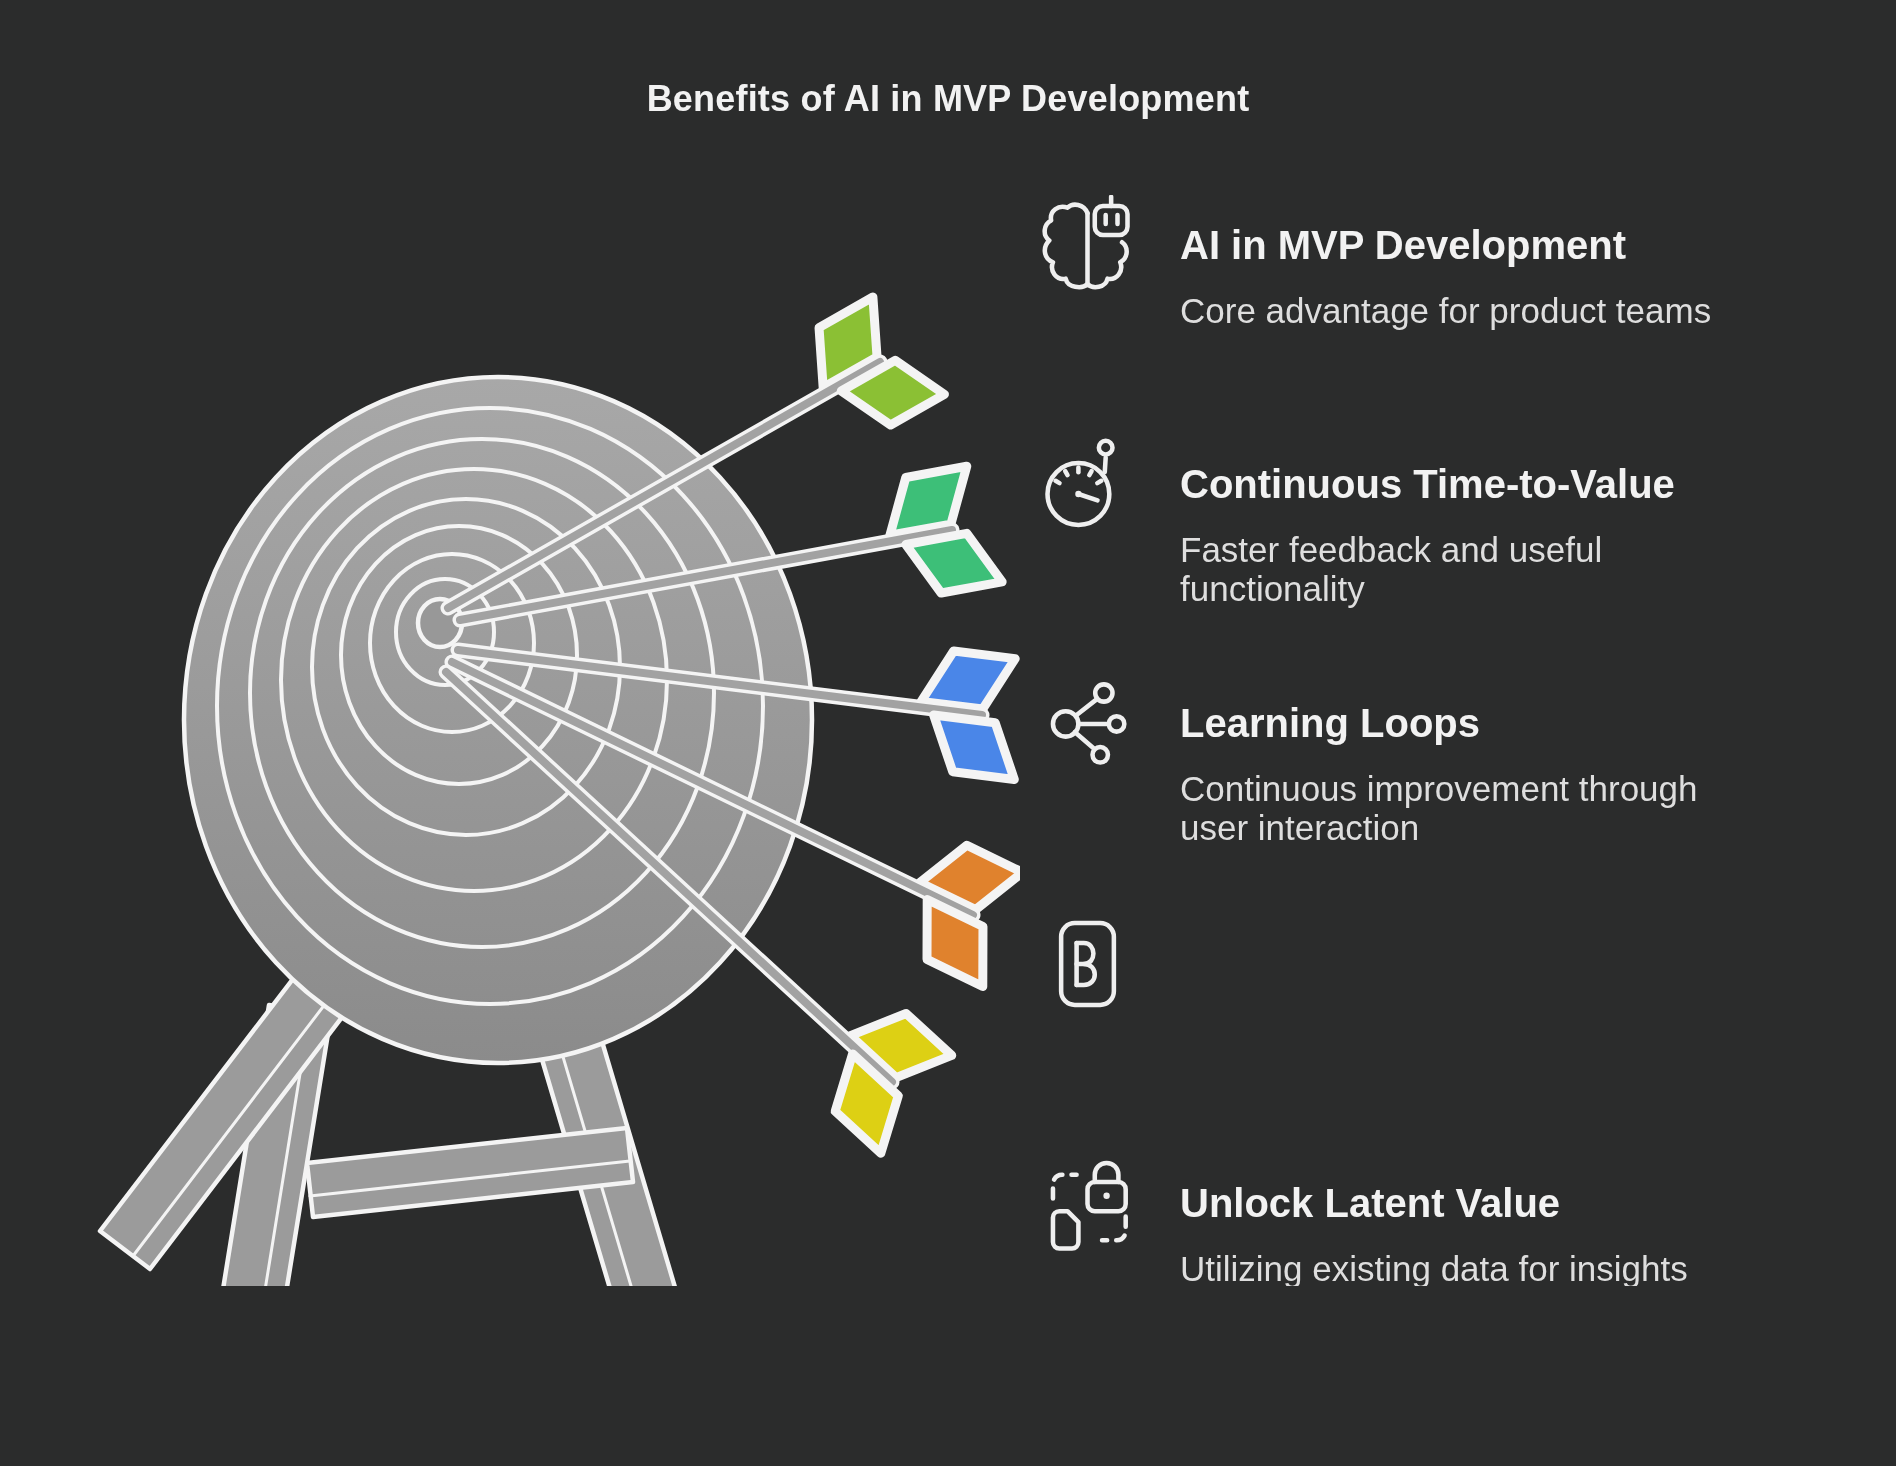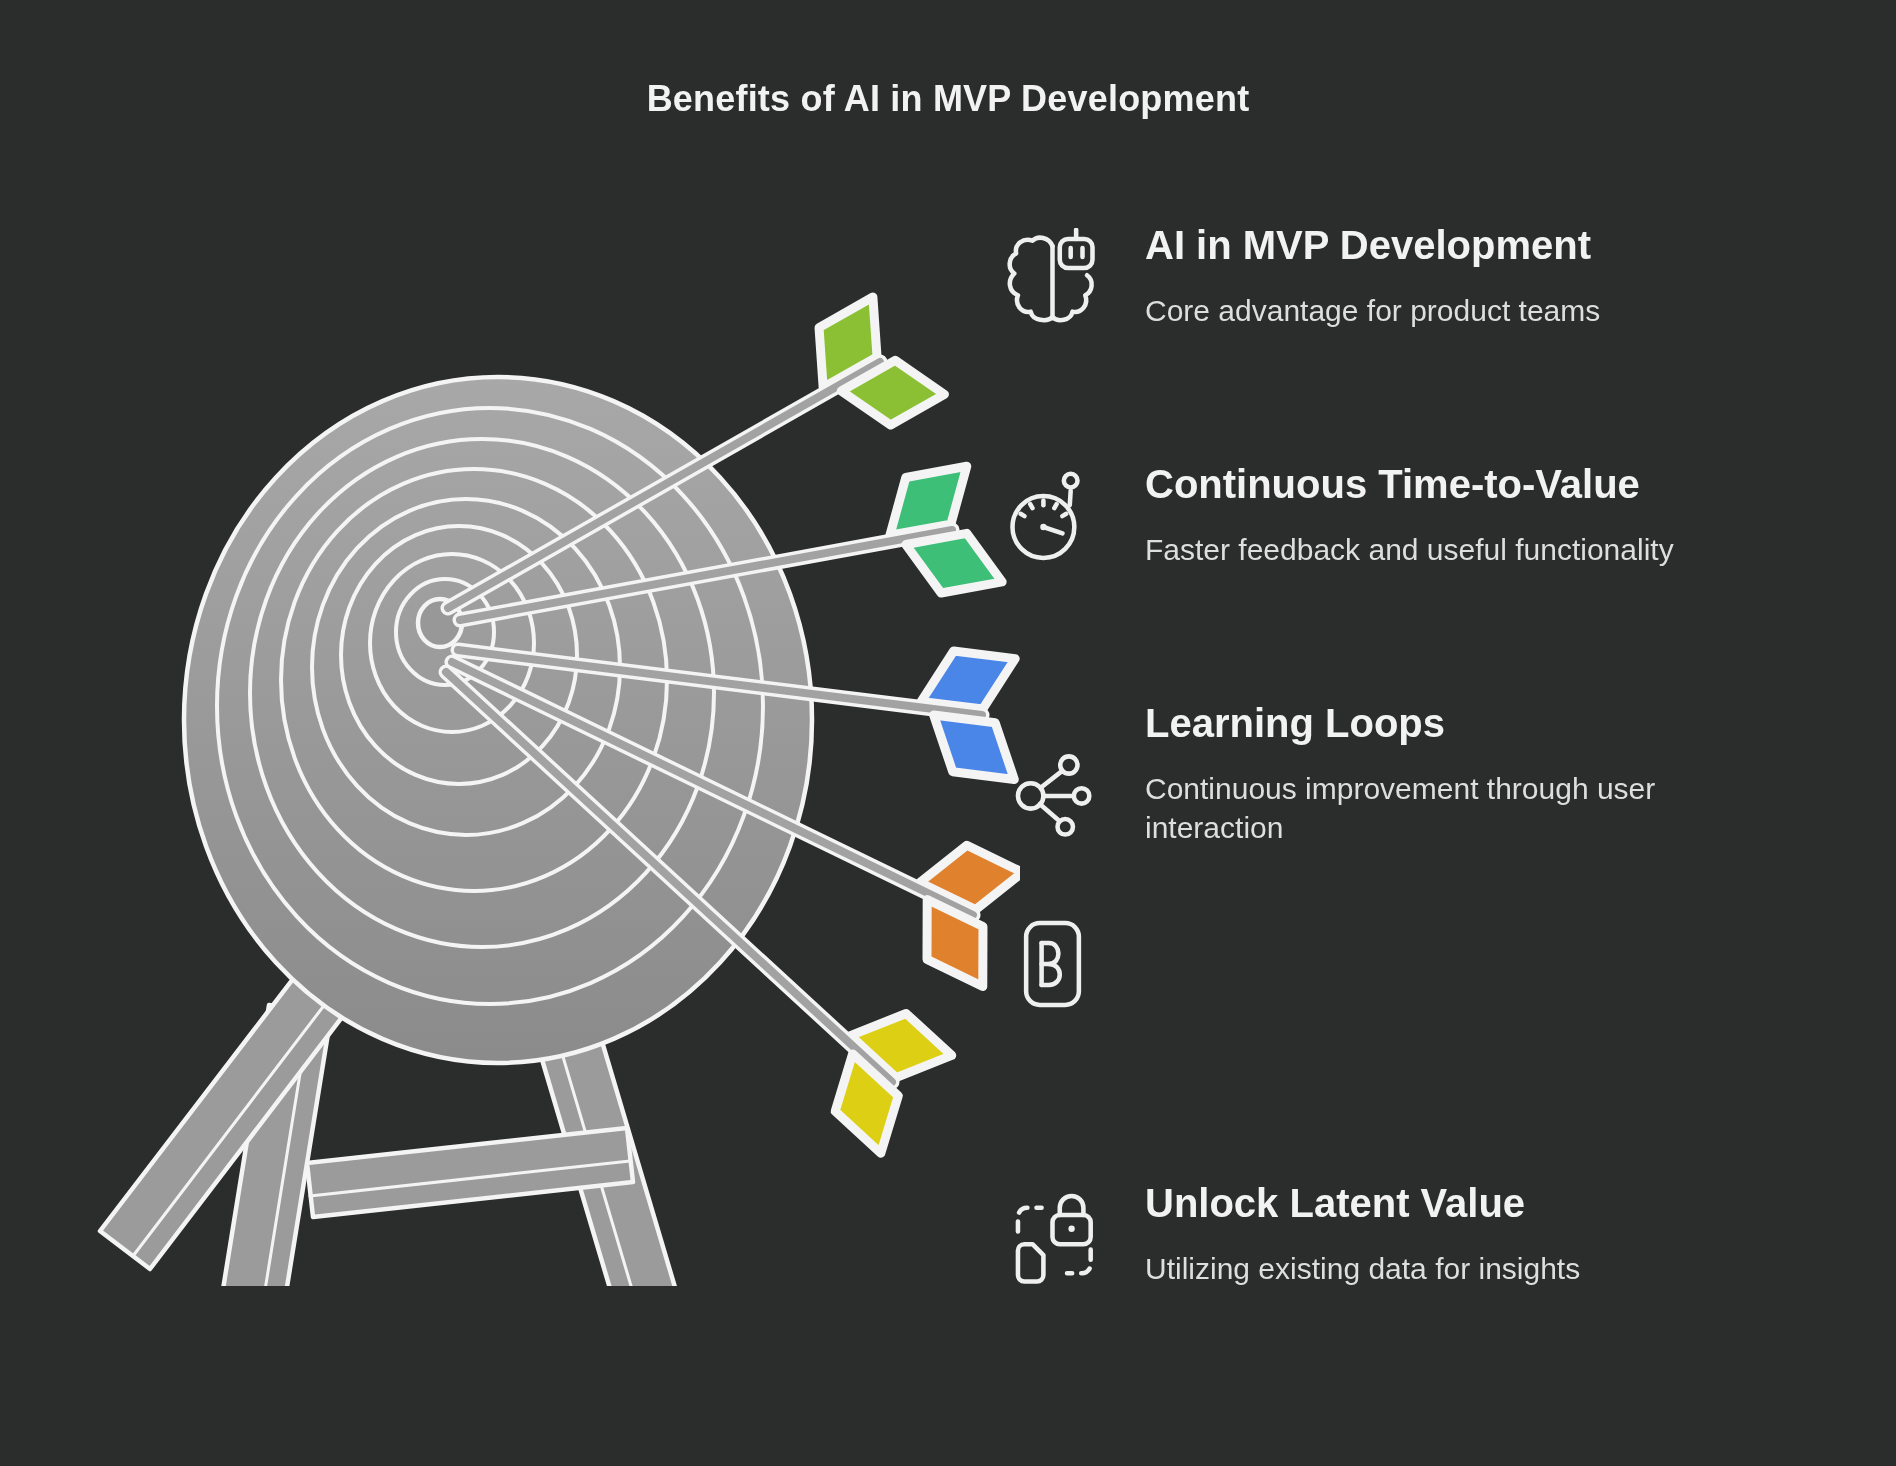--- a/index.html
+++ b/index.html
@@ -5,31 +5,31 @@
   html,body{margin:0;padding:0;background:#2b2c2c;}
   .canvas{
     position:relative;width:1896px;height:1286px;background:#2b2c2c;overflow:hidden;
     font-family:"Liberation Sans",sans-serif;
   }
   .page-title{
     position:absolute;top:78px;left:0;width:100%;text-align:center;
     font-size:36px;font-weight:700;color:#f2f2f2;letter-spacing:.2px;
   }
   .illustration{position:absolute;left:80px;top:290px;width:940px;height:1170px;}
-  .item{position:absolute;left:1005px;display:flex;align-items:flex-end;}
+  .item{position:absolute;left:1040px;display:flex;align-items:flex-start;}
   .icon-box{
     width:95px;height:104px;flex:0 0 95px;display:flex;align-items:center;justify-content:center;
   }
   .icon-box svg{width:95px;height:100px;}
   .item-text{margin-left:45px;width:580px;}
   .item-heading{
     margin:28px 0 0 0;font-size:40px;line-height:48px;font-weight:700;color:#f2f2f2;white-space:nowrap;
   }
   .item-desc{
-    margin:22px 0 0 0;font-size:30px;line-height:39px;font-weight:400;color:#dedede;
+    margin:22px 0 0 0;font-size:35px;line-height:39px;font-weight:400;color:#dedede;
   }
   .ic{stroke:#efefef;stroke-width:5;fill:none;stroke-linecap:round;stroke-linejoin:round;}
   .ic-fill{fill:#efefef;stroke:none;}
   .ring{fill:none;stroke:#f4f4f4;stroke-width:4;}
   .leg{fill:#9b9b9b;stroke:#f4f4f4;stroke-width:4.5;stroke-linejoin:round;}
   .stripe{stroke:#f4f4f4;stroke-width:3;stroke-linecap:round;}
   .shaft-under{stroke:#f4f4f4;stroke-width:15;stroke-linecap:round;}
   .shaft-over{stroke:#a2a2a2;stroke-width:8;stroke-linecap:round;}
   .leaf{stroke:#f4f4f4;stroke-width:9;stroke-linejoin:round;}
 </style>

